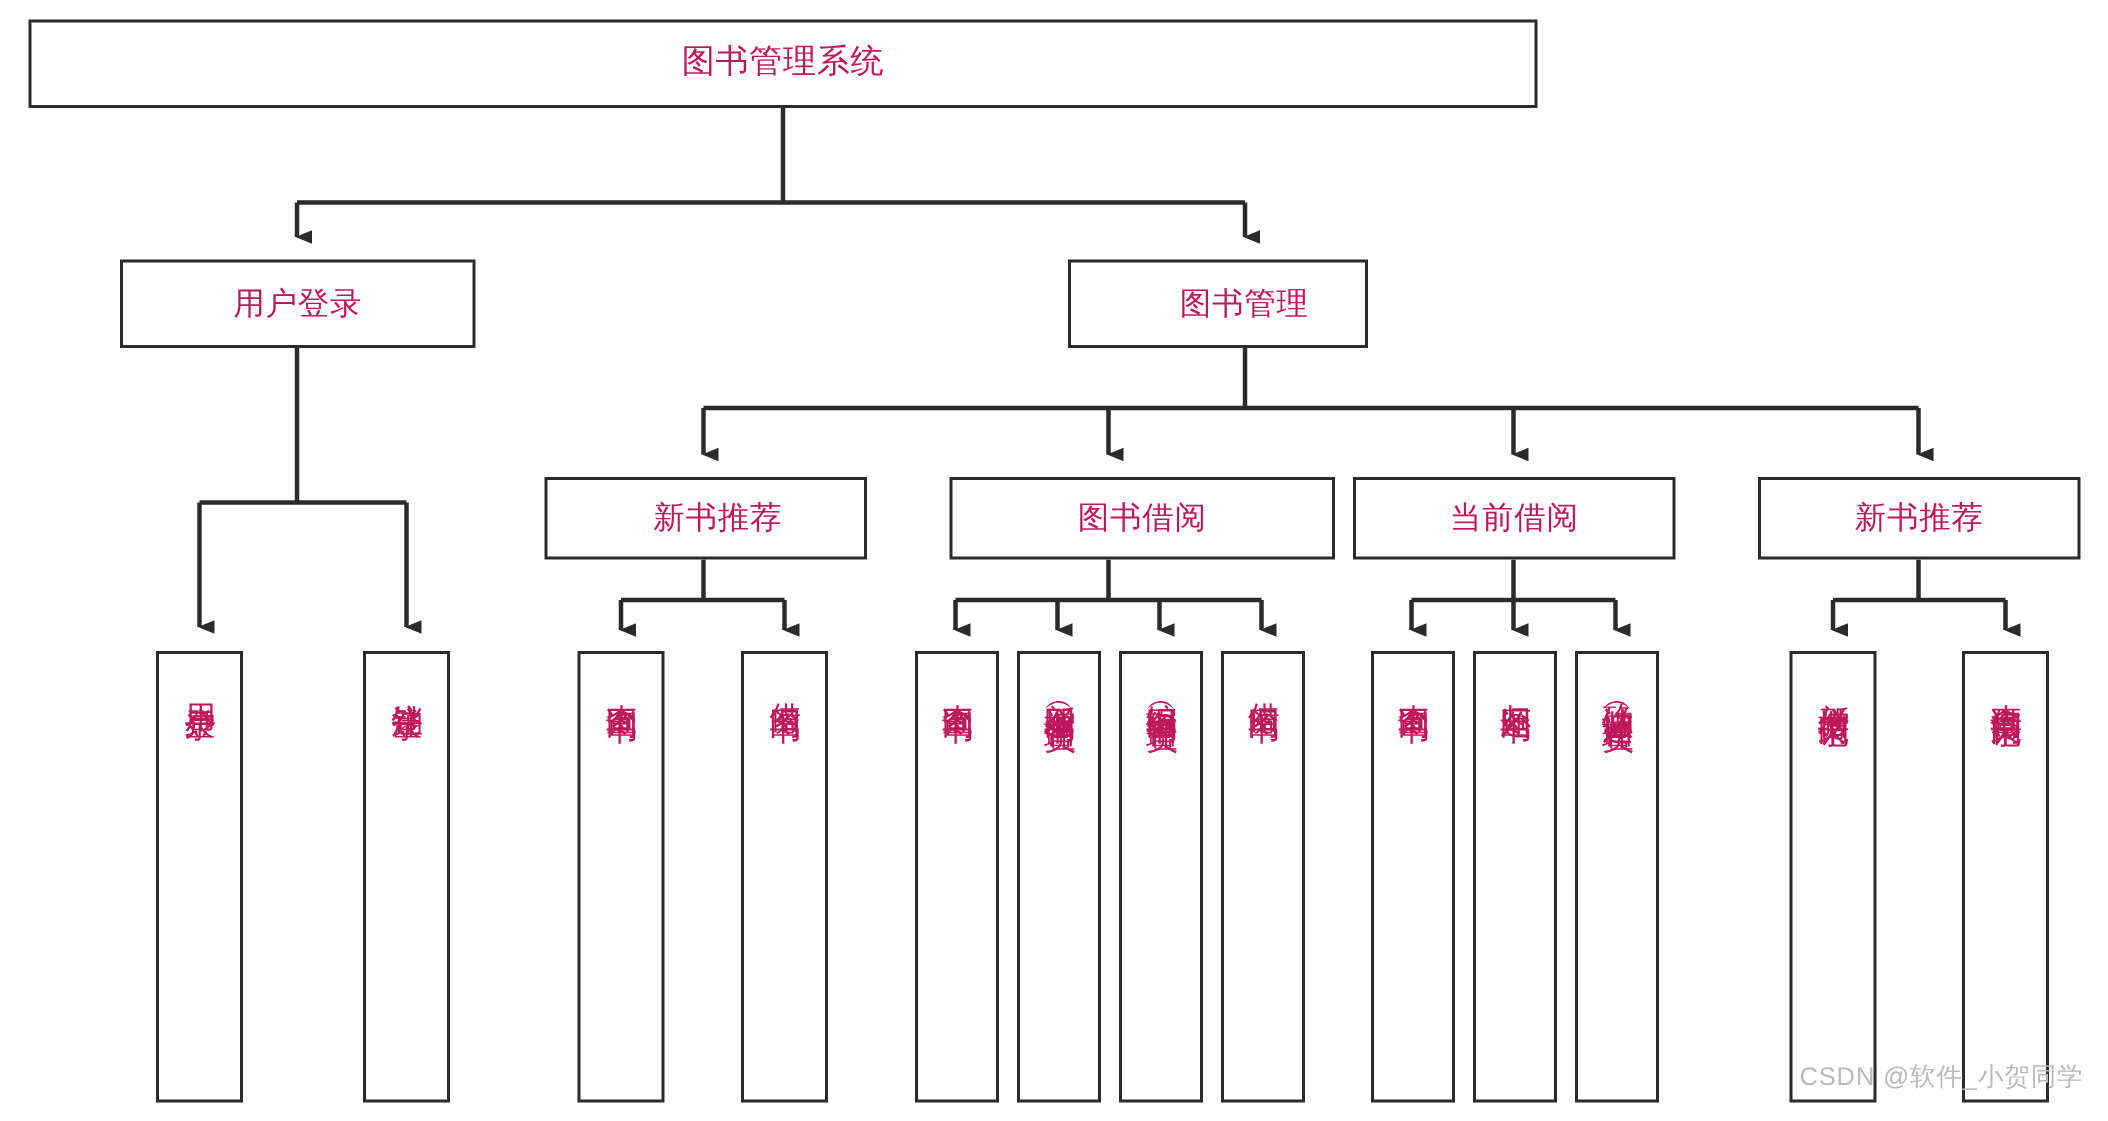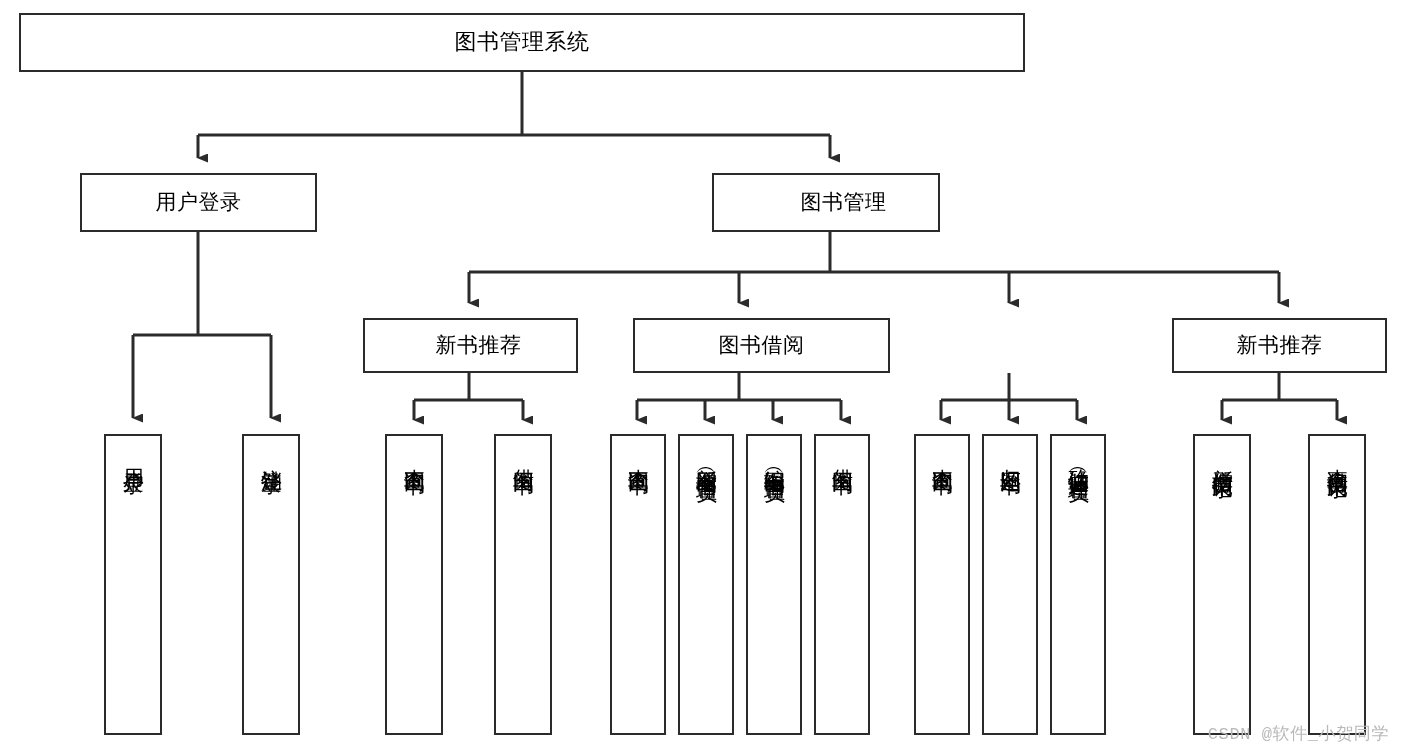--- a/index.html
+++ b/index.html
@@ -28,21 +28,21 @@
     position: absolute;
     box-sizing: border-box;
     background: #ffffff;
     border: 2px solid #2b2b2b;
     display: flex;
     align-items: center;
     justify-content: center;
     z-index: 2;
   }
   .node .label {
-    color: #000000;
+    color: #be185d;
     text-align: center;
     line-height: 1.12;
     letter-spacing: 0.5px;
     white-space: nowrap;
   }
   .node.horiz .label {
     font-size: 21px;
   }
   .node.root .label {
     font-size: 22px;
@@ -56,24 +56,24 @@
     writing-mode: vertical-rl;
     text-orientation: upright;
     font-size: 21px;
     line-height: 1.28;
     letter-spacing: 2px;
     white-space: nowrap;
   }
   #watermark {
     position: absolute;
     right: 16px;
-    bottom: 2px;
+    bottom: 18px;
     font-size: 17px;
     color: #b9b9b9;
-    font-family: Liberation Mono, monospace;
+    font-family: Liberation Sans, sans-serif;
     letter-spacing: 0.6px;
     z-index: 3;
     user-select: none;
     margin-top: 44px;
   }
 </style>
 </head>
 <body>
 
 <div id="canvas">
@@ -129,30 +129,33 @@
     </g>
   </svg>
 
   <div class="node root horiz" style="left:19px; top:13px; width:1006px; height:59px;">
     <span class="label">图书管理系统</span>
   </div>
 
   <div class="node horiz" style="left:80px; top:173px; width:237px; height:59px;">
     <span class="label">用户登录</span>
   </div>
-  <div class="node horiz" style="left:712px; top:173px; width:228px; height:59px;padding-left:35px;">
+  <div class="node horiz" style="left:712px; top:173px; width:200px; height:59px;padding-left:35px;">
     <span class="label">图书管理</span>
   </div>
 
   <div class="node horiz" style="left:363px; top:318px; width:215px; height:55px;padding-left:16px;">
     <span class="label">新书推荐</span>
   </div>
   <div class="node horiz" style="left:633px; top:318px; width:257px; height:55px;">
     <span class="label">图书借阅</span>
   </div>
+  <div class="node horiz" style="left:902px; top:318px; width:215px; height:55px;">
+    <span class="label">当前借阅</span>
+  </div>
   <div class="node horiz" style="left:1172px; top:318px; width:215px; height:55px;">
     <span class="label">新书推荐</span>
   </div>
 
   <div class="node vert" style="left:104px; top:434px; width:58px; height:301px;">
     <span class="label">用户登录</span>
   </div>
   <div class="node vert" style="left:242px; top:434px; width:58px; height:301px;">
     <span class="label">注销登录</span>
   </div>

